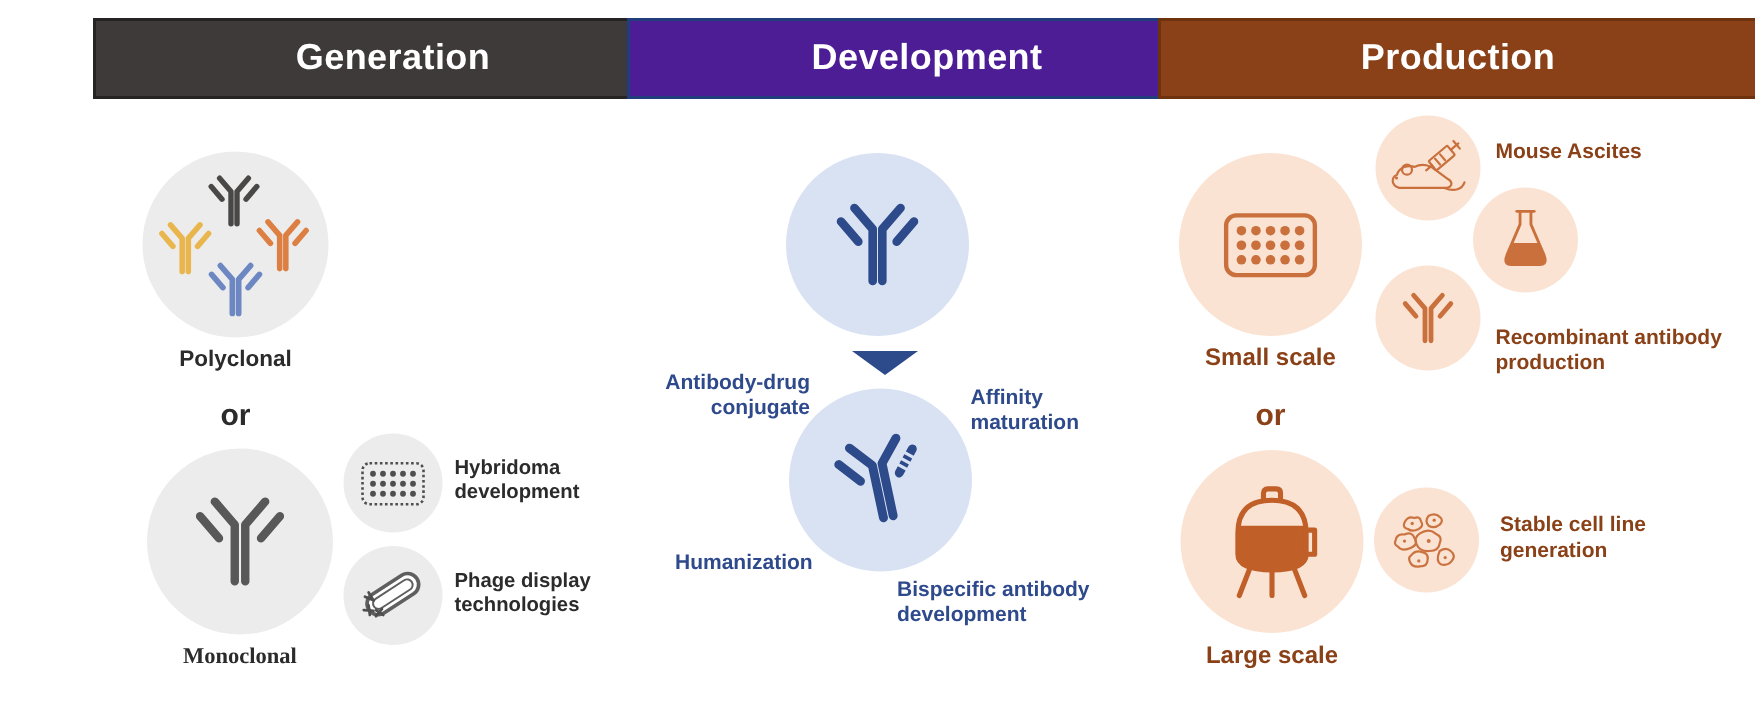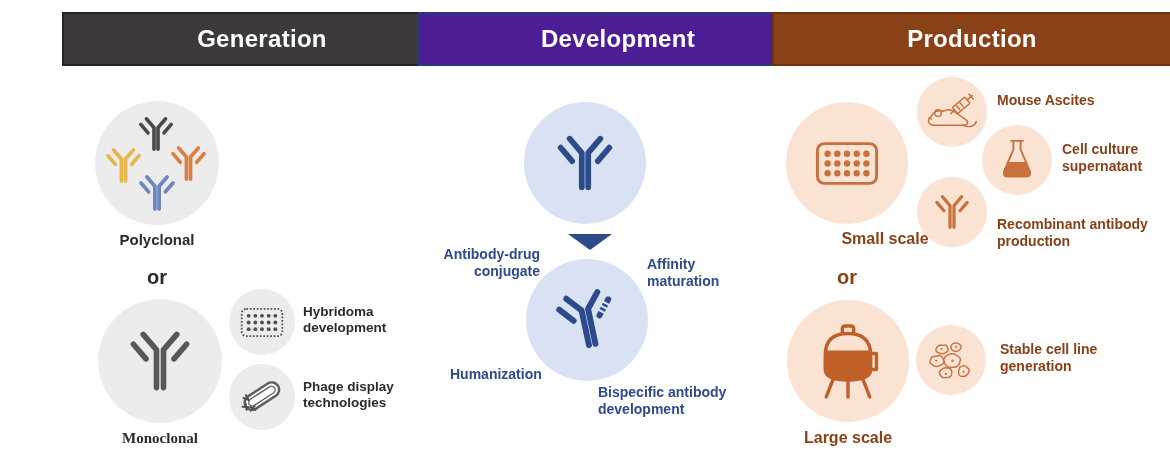--- a/index.html
+++ b/index.html
@@ -214,21 +214,21 @@
             <circle cx="53" cy="23" r="3.3"></circle>
             <circle cx="13" cy="33" r="3.3"></circle>
             <circle cx="23" cy="33" r="3.3"></circle>
             <circle cx="33" cy="33" r="3.3"></circle>
             <circle cx="43" cy="33" r="3.3"></circle>
             <circle cx="53" cy="33" r="3.3"></circle>
           </g>
         </svg>
     </span>
   </div>
-  <div class="lbl lbl-brown-big" style="left:824px;top:230px;width:122px;">Small scale</div>
+  <div class="lbl lbl-brown-big" style="left:786px;top:230px;width:122px;">Small scale</div>
 
   <div class="circle c-peach" style="left:917px;top:77px;width:70px;height:70px;">
     <span>
       <svg width="56" height="50" viewBox="0 0 76 64">
           <g fill="none" stroke="#c9703d" stroke-width="2" stroke-linecap="round" stroke-linejoin="round">
             <g transform="rotate(-40 50 24)">
               <rect x="40" y="18" width="22" height="11" rx="1"></rect>
               <path d="M62 23 h9"></path>
               <path d="M69 18.5 v9"></path>
               <path d="M33 23 h7"></path>
@@ -249,21 +249,20 @@
     <span>
       <svg width="38" height="45" viewBox="0 0 52 62">
           <path d="M13.7 33 L38.3 33 L43 44 Q46.5 53 39 53 L13 53 Q5.5 53 9 44 Z" fill="#c9703d"></path>
           <g fill="none" stroke="#c9703d" stroke-width="2.6" stroke-linecap="round" stroke-linejoin="round">
             <path d="M18 4 L34 4"></path>
             <path d="M21 4 L21 16 L9 44 Q5.5 53 13 53 L39 53 Q46.5 53 43 44 L31 16 L31 4"></path>
           </g>
         </svg>
     </span>
   </div>
-  <div class="lbl lbl-brown" style="left:1062px;top:141px;width:92px;">Cell culture supernatant</div>
 
   <div class="circle c-peach" style="left:917px;top:177px;width:70px;height:70px;">
     <span>
       <svg width="40" height="40" viewBox="0 0 100 100">
           <g fill="none" stroke="#c9703d" stroke-width="8" stroke-linecap="round" stroke-linejoin="round">
             <path d="M26 12 L45 34 L45 88"></path>
             <path d="M74 12 L55 34 L55 88"></path>
             <path d="M12 26 L30 47"></path>
             <path d="M88 26 L70 47"></path>
           </g>

